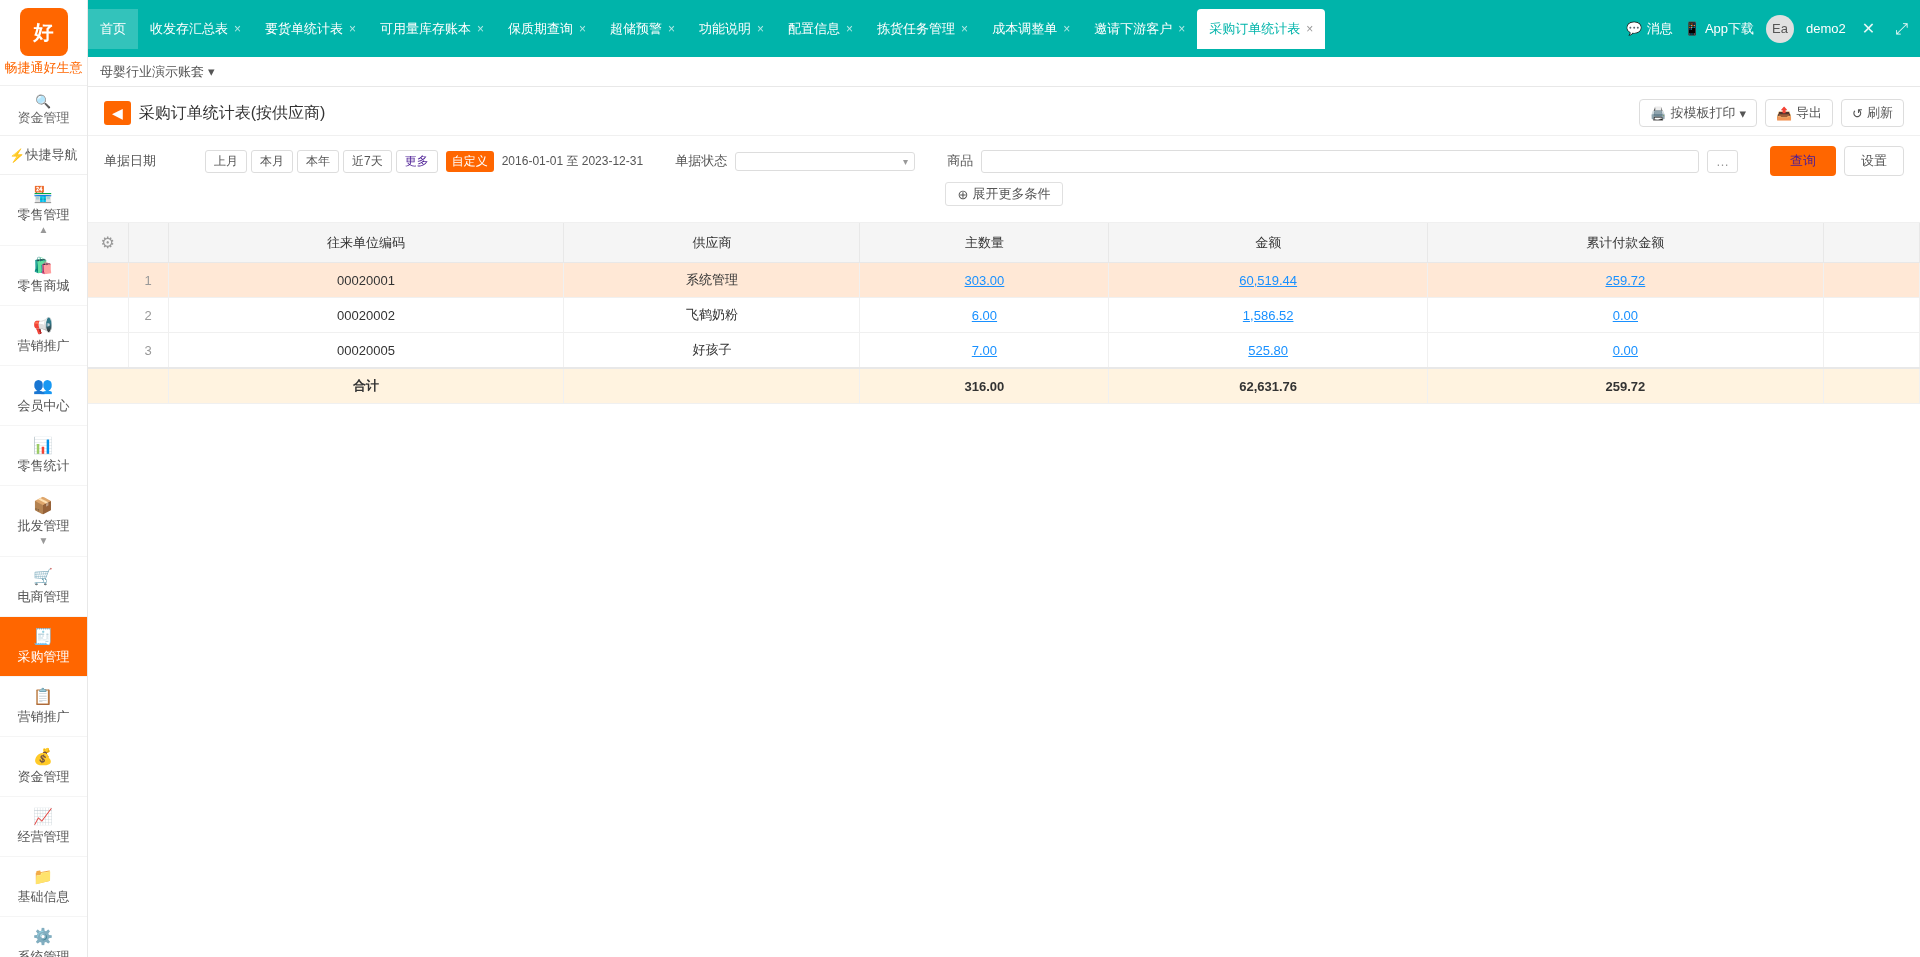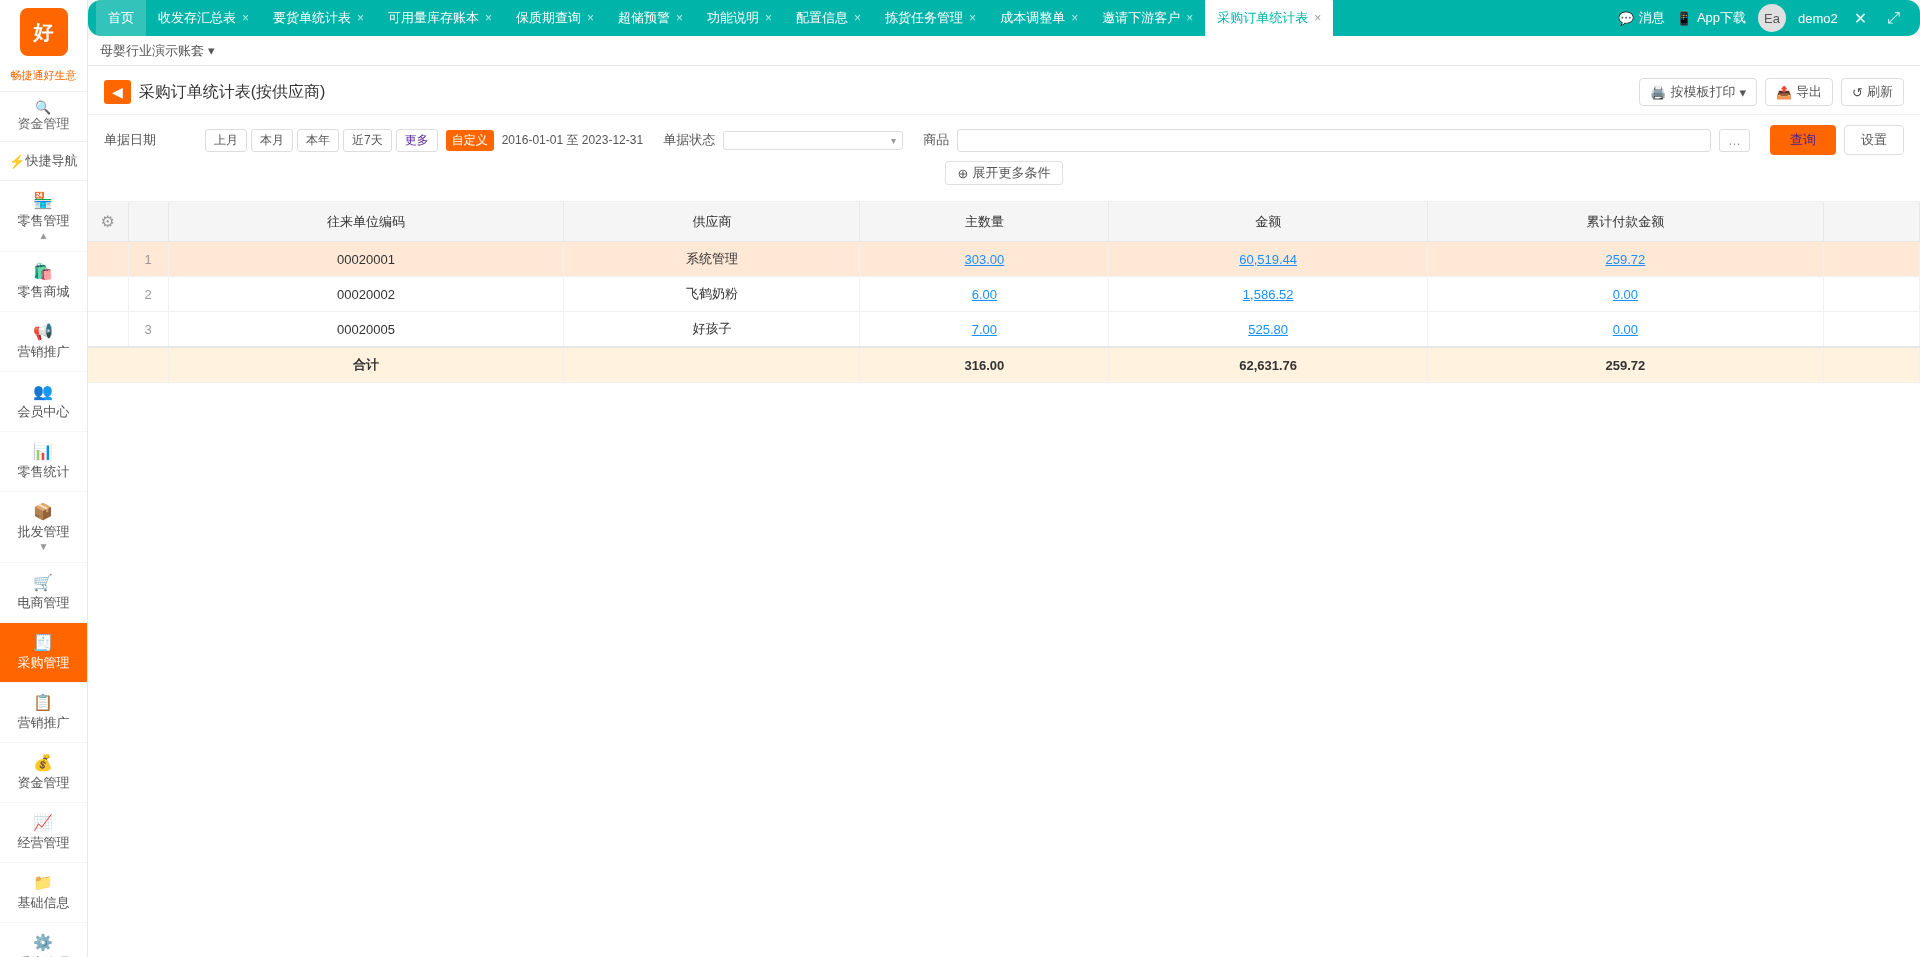--- a/index.html
+++ b/index.html
@@ -2,36 +2,36 @@
 <html><head>
   <meta charset="utf-8">
   <style>
     * { box-sizing: border-box; margin: 0; padding: 0; font-family: 'Microsoft YaHei', '微软雅黑', sans-serif; font-size: 13px; }
     body { display: flex; height: 957px; overflow: hidden; background: #f5f5f5; }
 
     
     .sidebar { width: 88px; background: #fff; border-right: 1px solid #e8e8e8; display: flex; flex-direction: column; align-items: center; flex-shrink: 0; }
     .sidebar-logo { width: 100%; padding: 8px 4px; display: flex; flex-direction: column; align-items: center; background: #fff; border-bottom: 1px solid #f0f0f0; }
     .logo-icon { width: 48px; height: 48px; background: #ff6600; border-radius: 8px; display: flex; align-items: center; justify-content: center; color: #fff; font-size: 20px; font-weight: bold; }
-    .logo-text { font-size: 11px; color: #ff6600; margin-top: 12px; text-align: center; }
+    .logo-text { font-size: 13px; color: #ff6600; margin-top: 3px; text-align: center; }
     .sidebar-search { width: 100%; padding: 8px 4px; display: flex; flex-direction: column; align-items: center; cursor: pointer; color: #666; border-bottom: 1px solid #f0f0f0; }
     .sidebar-nav { width: 100%; display: flex; flex-direction: column; align-items: center; padding: 4px 0; border-bottom: 1px solid #f0f0f0; }
     .sidebar-nav-item { width: 100%; padding: 6px 4px; display: flex; align-items: center; justify-content: center; cursor: pointer; color: #555; font-size: 12px; }
     .sidebar-menu { width: 100%; display: flex; flex-direction: column; align-items: center; flex: 1; overflow-y: auto; }
     .sidebar-menu-item { width: 100%; padding: 10px 4px; display: flex; flex-direction: column; align-items: center; cursor: pointer; color: #555; font-size: 12px; border-bottom: 1px solid #f5f5f5; }
     .sidebar-menu-item.active { background: #ff6600; color: #fff; }
     .sidebar-menu-item.active .menu-icon { color: #fff; }
     .sidebar-menu-item .menu-icon { font-size: 16px; margin-bottom: 2px; }
     .menu-expand { font-size: 10px; color: #999; }
 
     
     .main { flex: 1; display: flex; flex-direction: column; overflow: hidden; }
 
     
-    .top-nav { background: #00b4aa; display: flex; align-items: center; height: 36px; padding: 8px; flex-shrink: 0; overflow: hidden; border-radius: 13px; }
+    .top-nav { background: #00b4aa; display: flex; align-items: center; height: 57px; padding: 0; flex-shrink: 0; overflow: hidden; }
     .nav-tab { padding: 0 12px; height: 40px; display: flex; align-items: center; color: #fff; cursor: pointer; white-space: nowrap; font-size: 13px; position: relative; flex-shrink: 0; }
     .nav-tab.home { background: rgba(255,255,255,0.2); }
     .nav-tab .close-btn { margin-left: 6px; font-size: 12px; color: rgba(255,255,255,0.7); cursor: pointer; }
     .nav-tab.active-tab { background: #fff; color: #00b4aa; border-radius: 4px 4px 0 0; }
     .nav-tab.active-tab .close-btn { color: #999; }
     .nav-spacer { flex: 1; }
     .top-nav-actions { display: flex; align-items: center; padding: 0 8px; gap: 12px; }
     .nav-action { color: #fff; cursor: pointer; font-size: 13px; display: flex; align-items: center; gap: 4px; }
     .nav-ctrl-btn { color: rgba(255,255,255,0.9); cursor: pointer; font-size: 16px; padding: 2px 4px; }
 
@@ -69,21 +69,21 @@
     .data-table thead tr { background: #f5f5f5; }
     .data-table th { padding: 10px 12px; text-align: center; color: #333; font-weight: normal; border-bottom: 1px solid #e8e8e8; border-right: 1px solid #e8e8e8; white-space: nowrap; }
     .data-table td { padding: 8px 12px; text-align: center; border-bottom: 1px solid #f0f0f0; border-right: 1px solid #f0f0f0; color: #333; }
     .data-table tr.selected td { background: #ffe8d6; }
     .data-table .num-cell { color: #1890ff; text-decoration: underline; cursor: pointer; }
     .data-table .row-num { color: #999; }
     .col-settings { color: #999; cursor: pointer; font-size: 16px; }
     .summary-row td { background: #fff3e0; font-weight: bold; border-top: 2px solid #e8e8e8; }
 
     .filter-container { background: #fff; padding: 10px 16px; border-bottom: 1px solid #f0f0f0; }
-    .filter-main-row { display: flex; gap: 20px; }
+    .filter-main-row { display: flex; gap: 32px; }
     .filter-group { display: flex; align-items: center; gap: 8px; }
     .filter-actions { margin-left: auto; display: flex; gap: 8px; align-items: center; }
 
     .ellipsis-btn { padding: 3px 8px; border: 1px solid #ddd; border-radius: 3px; cursor: pointer; color: #999; background: #fff; font-size: 13px; }
   </style>
 </head>
 <body>
 
 <div class="sidebar">
   <div class="sidebar-logo">

